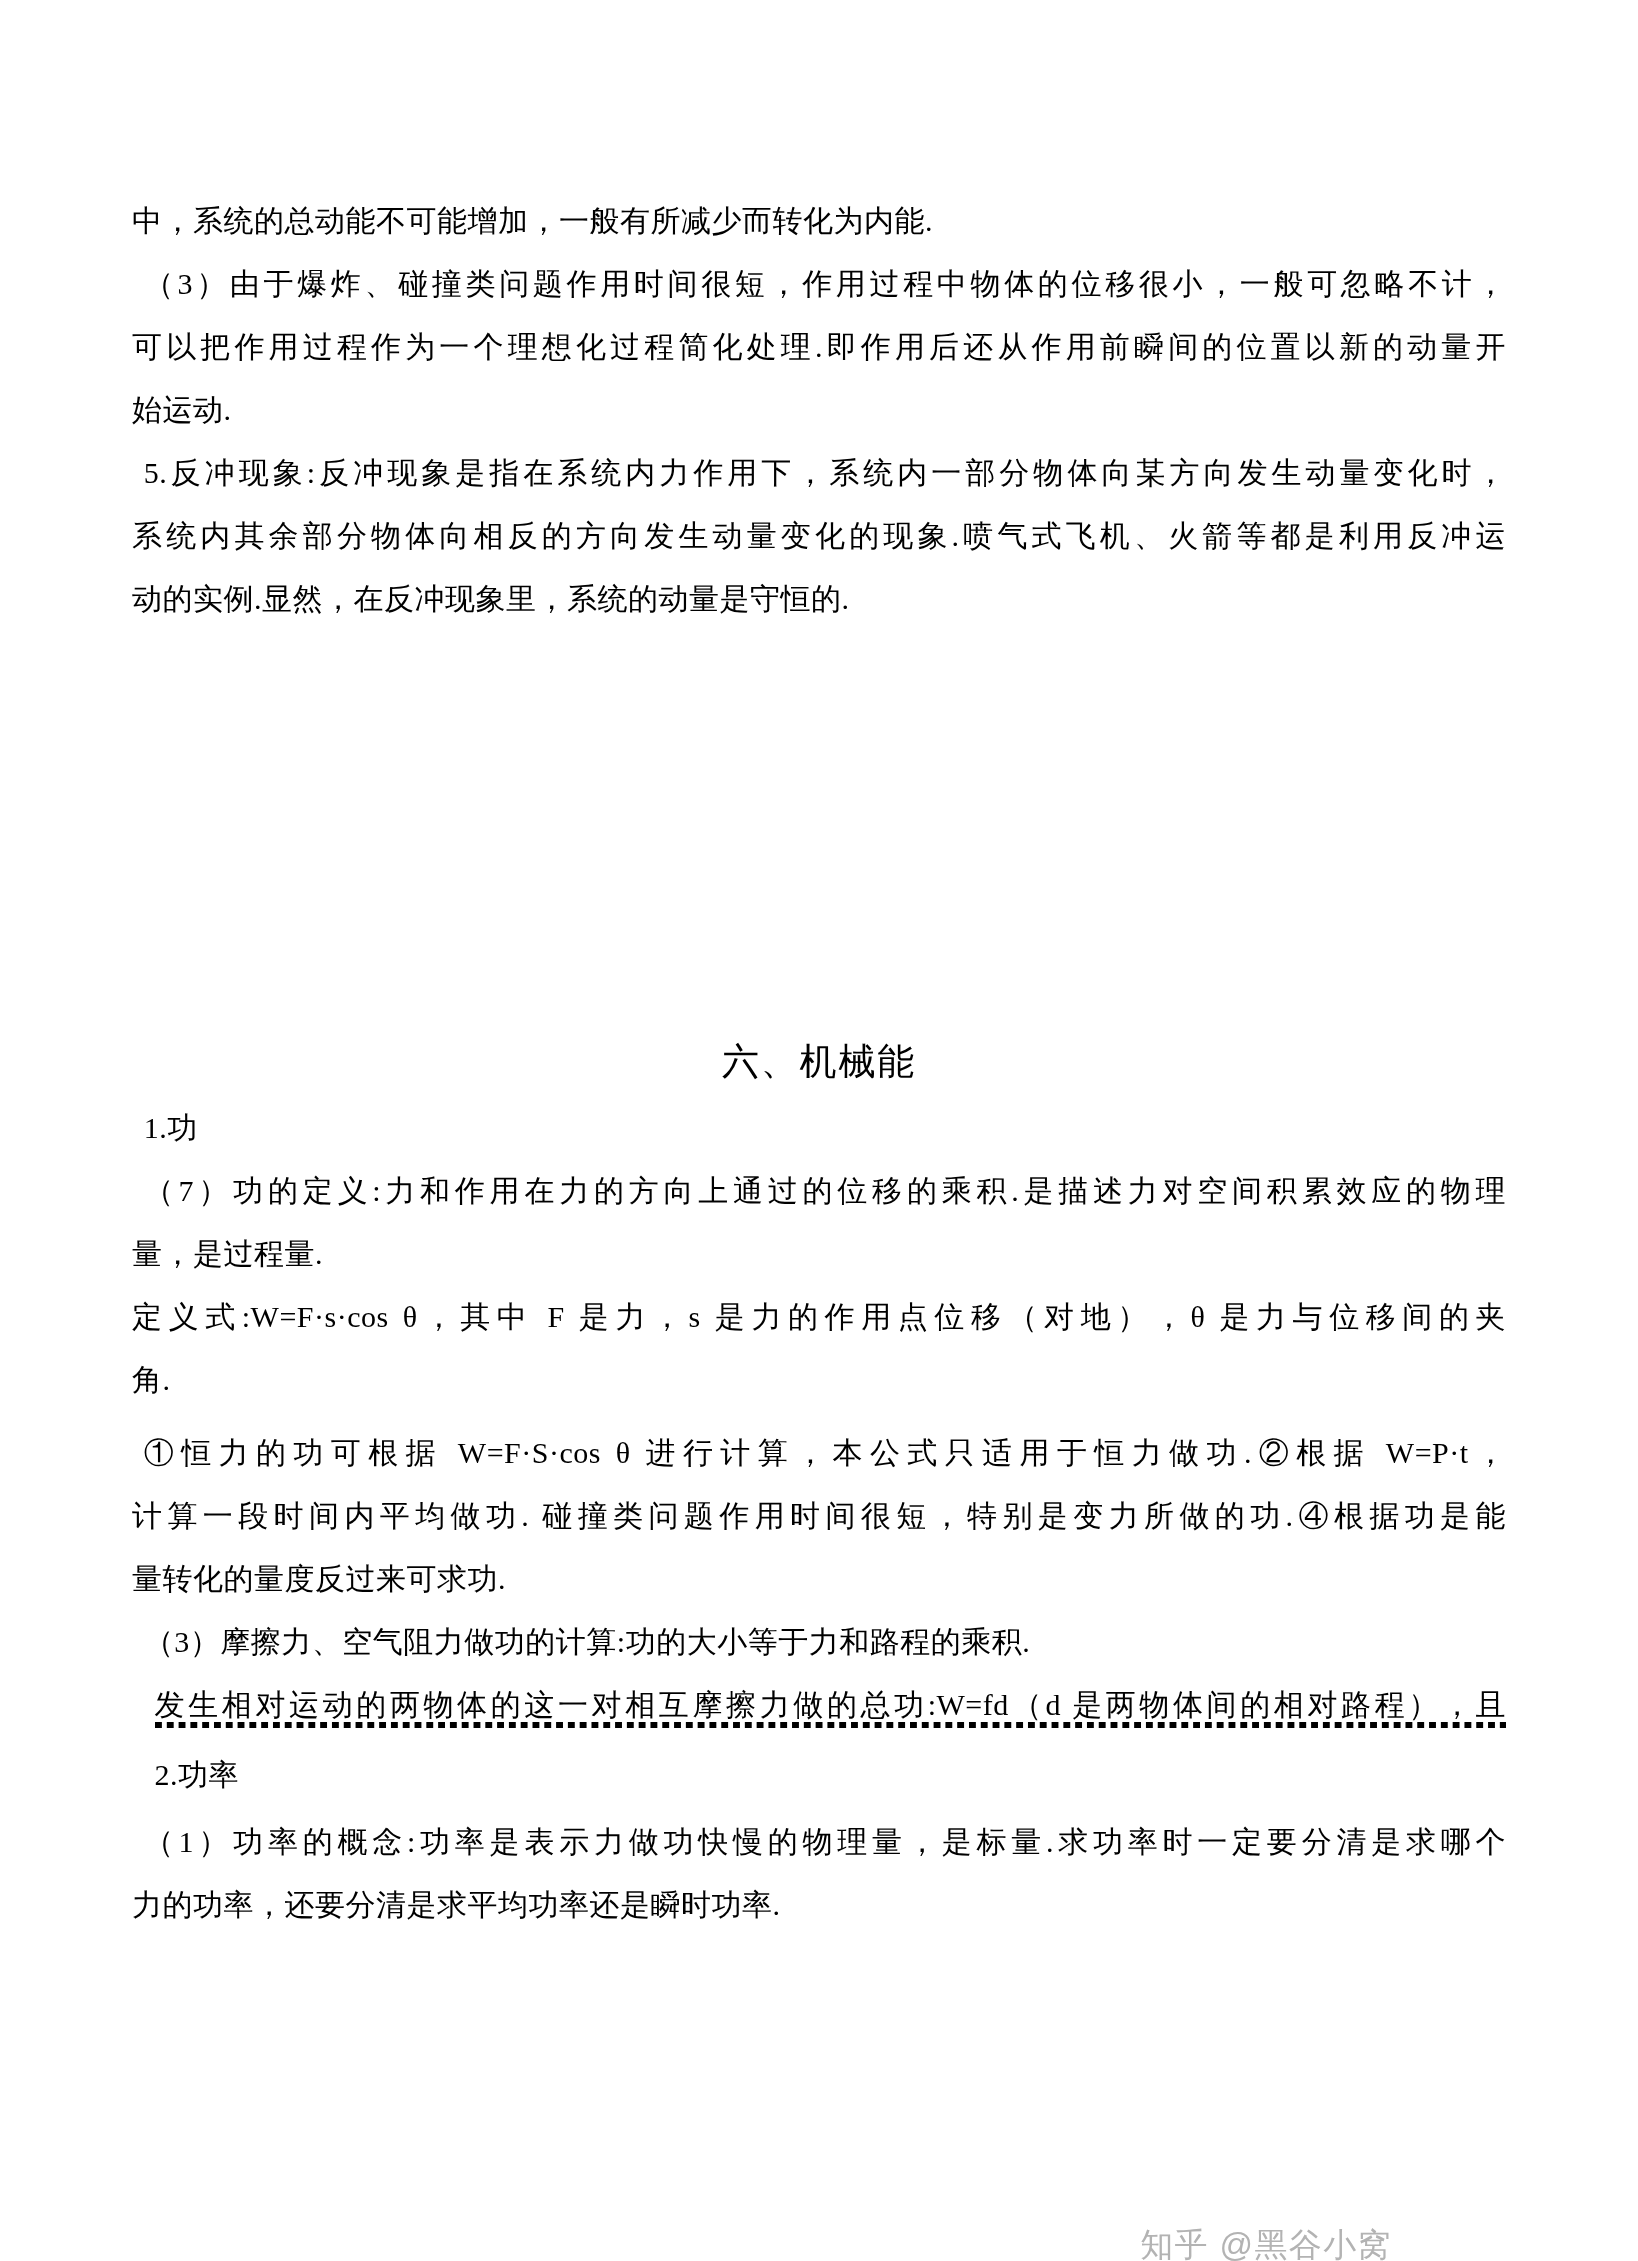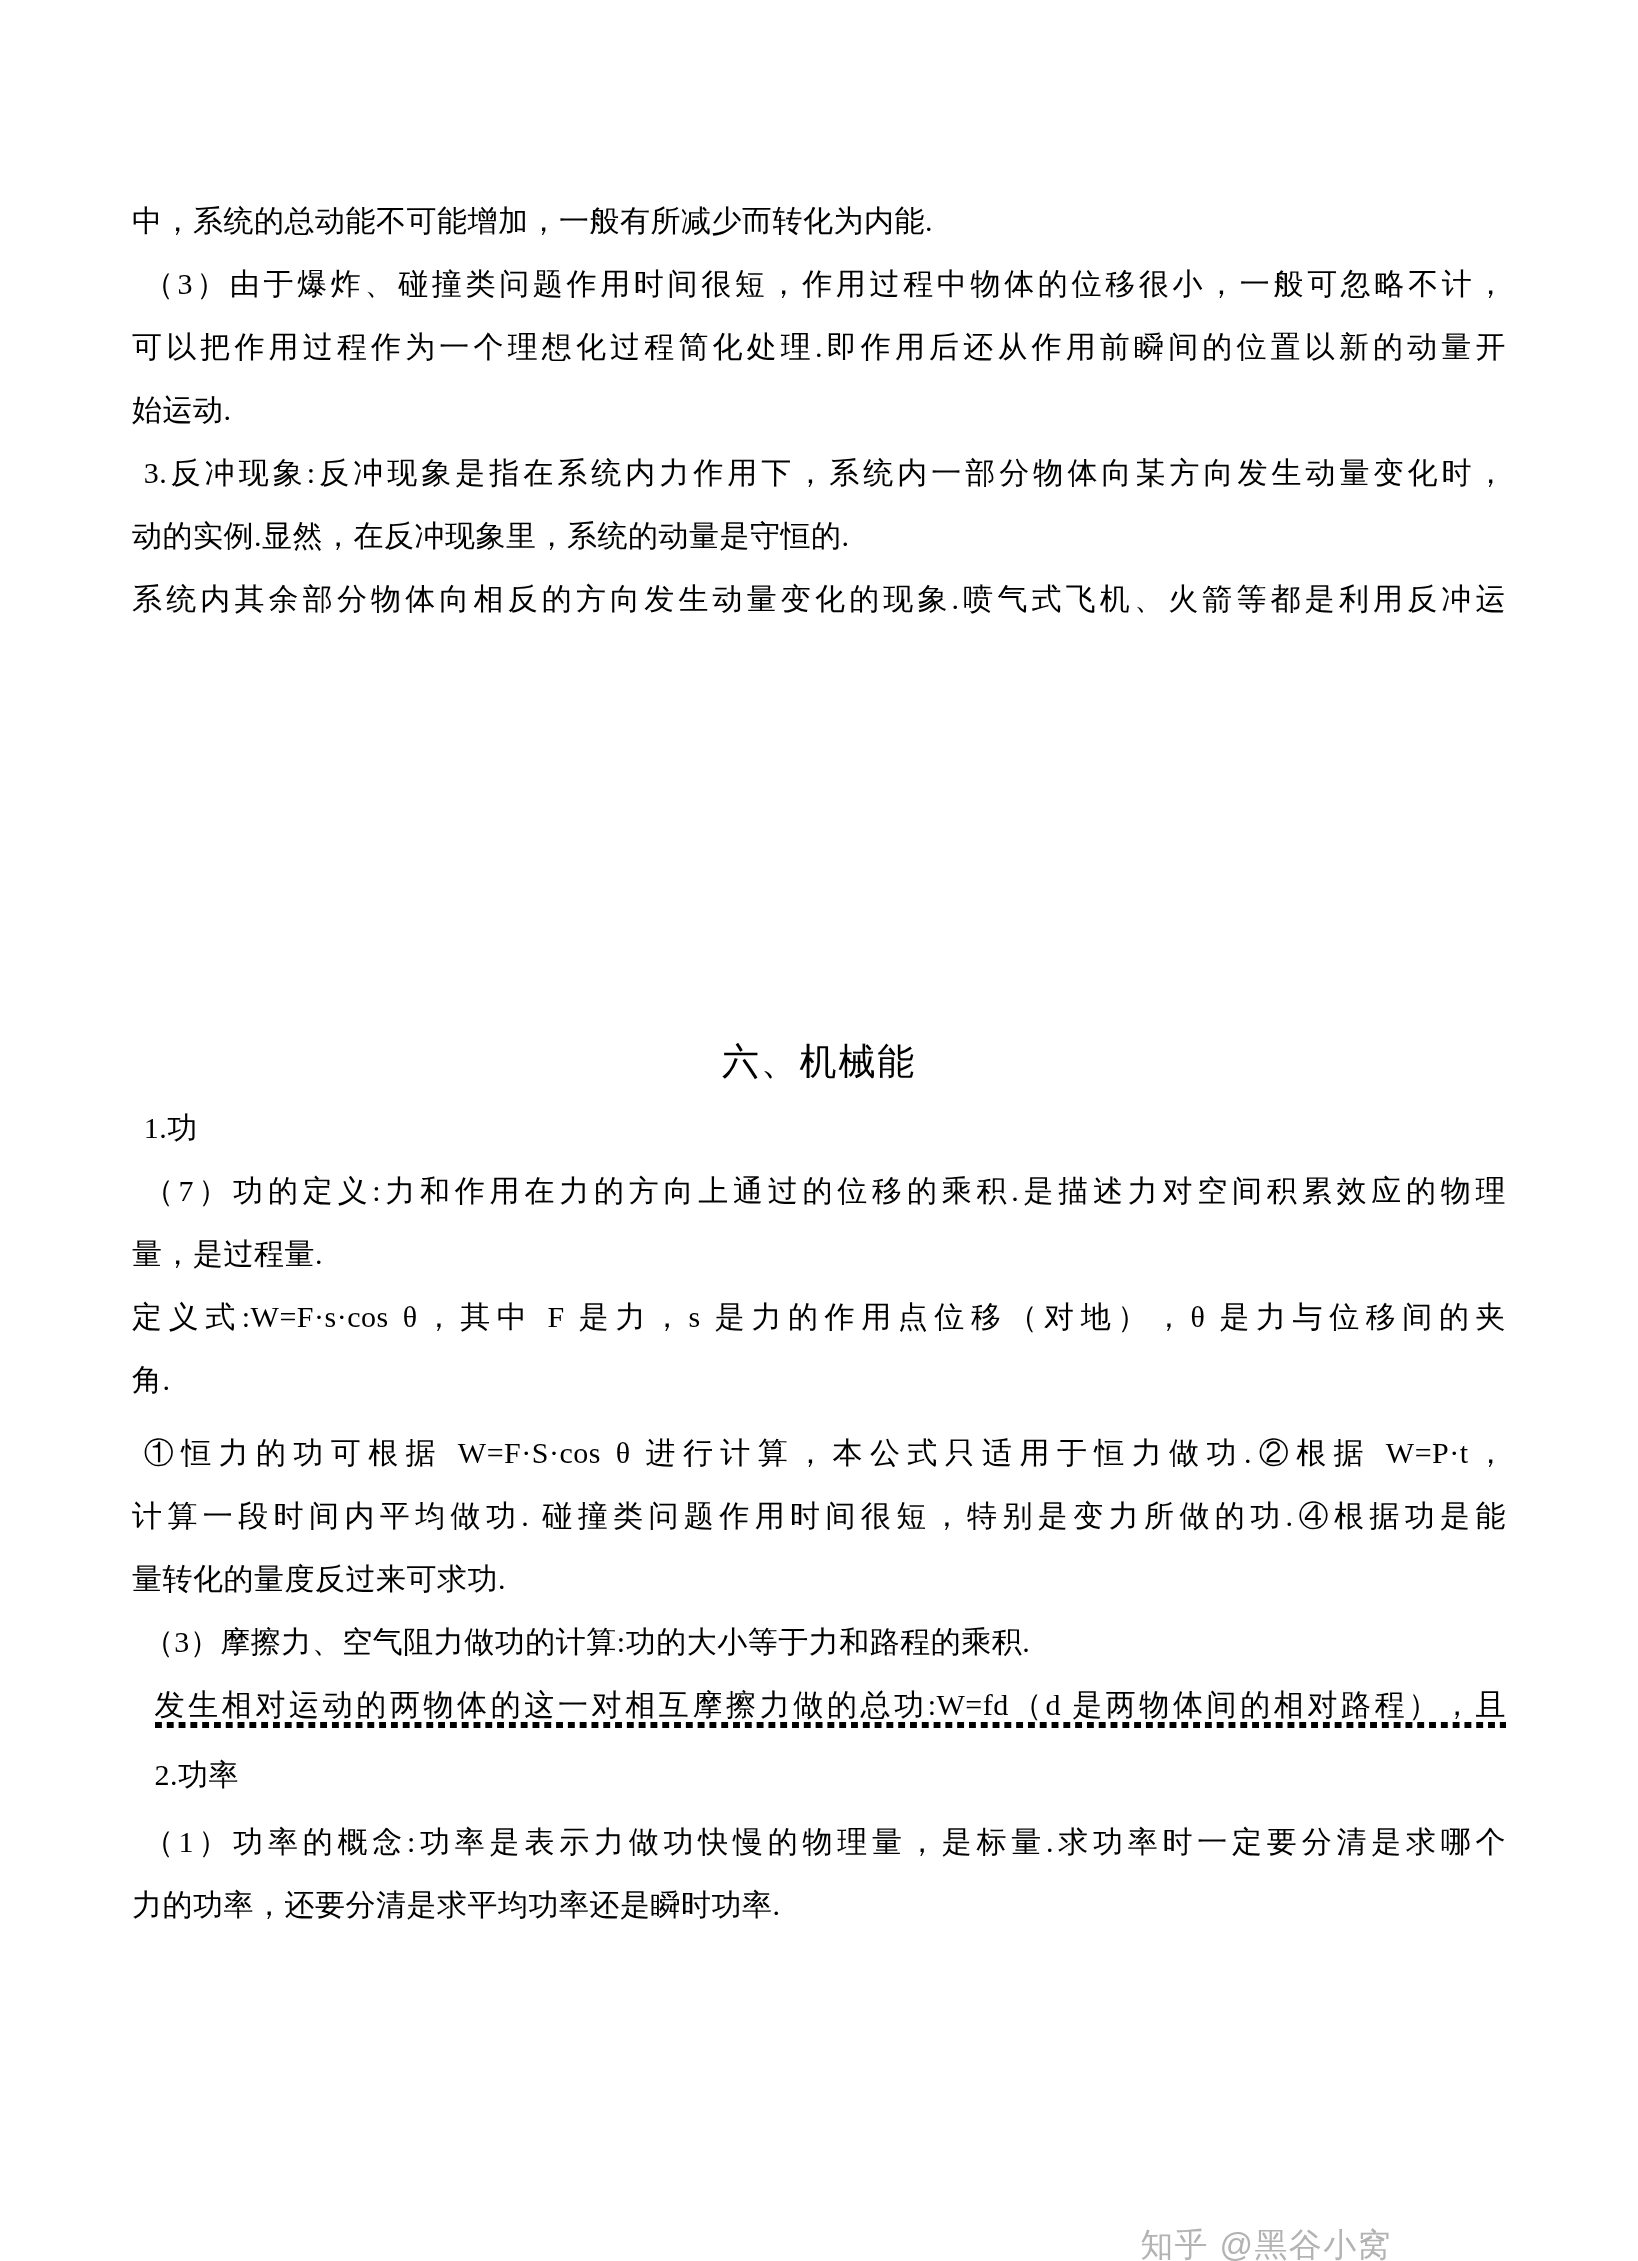--- a/index.html
+++ b/index.html
@@ -69,23 +69,23 @@
       <div class="line">中，系统的总动能不可能增加，一般有所减少而转化为内能.</div>
     </div>
 
     <div>
       <div class="line just ind">（3）由于爆炸、碰撞类问题作用时间很短，作用过程中物体的位移很小，一般可忽略不计，</div>
       <div class="line just">可以把作用过程作为一个理想化过程简化处理.即作用后还从作用前瞬间的位置以新的动量开</div>
       <div class="line">始运动.</div>
     </div>
 
     <div>
-      <div class="line just ind">3.反冲现象:反冲现象是指在系统内力作用下，系统内一部分物体向某方向发生动量变化时，</div>
+      <div class="line just ind">5.反冲现象:反冲现象是指在系统内力作用下，系统内一部分物体向某方向发生动量变化时，</div>
+      <div class="line just">系统内其余部分物体向相反的方向发生动量变化的现象.喷气式飞机、火箭等都是利用反冲运</div>
       <div class="line">动的实例.显然，在反冲现象里，系统的动量是守恒的.</div>
-      <div class="line just">系统内其余部分物体向相反的方向发生动量变化的现象.喷气式飞机、火箭等都是利用反冲运</div>
     </div>
 
     <div class="sp-section"></div>
 
     <div class="heading">六、机械能</div>
 
     <div>
       <div class="line ind">1.功</div>
       <div class="line just ind">（7）功的定义:力和作用在力的方向上通过的位移的乘积.是描述力对空间积累效应的物理</div>
       <div class="line">量，是过程量.</div>

